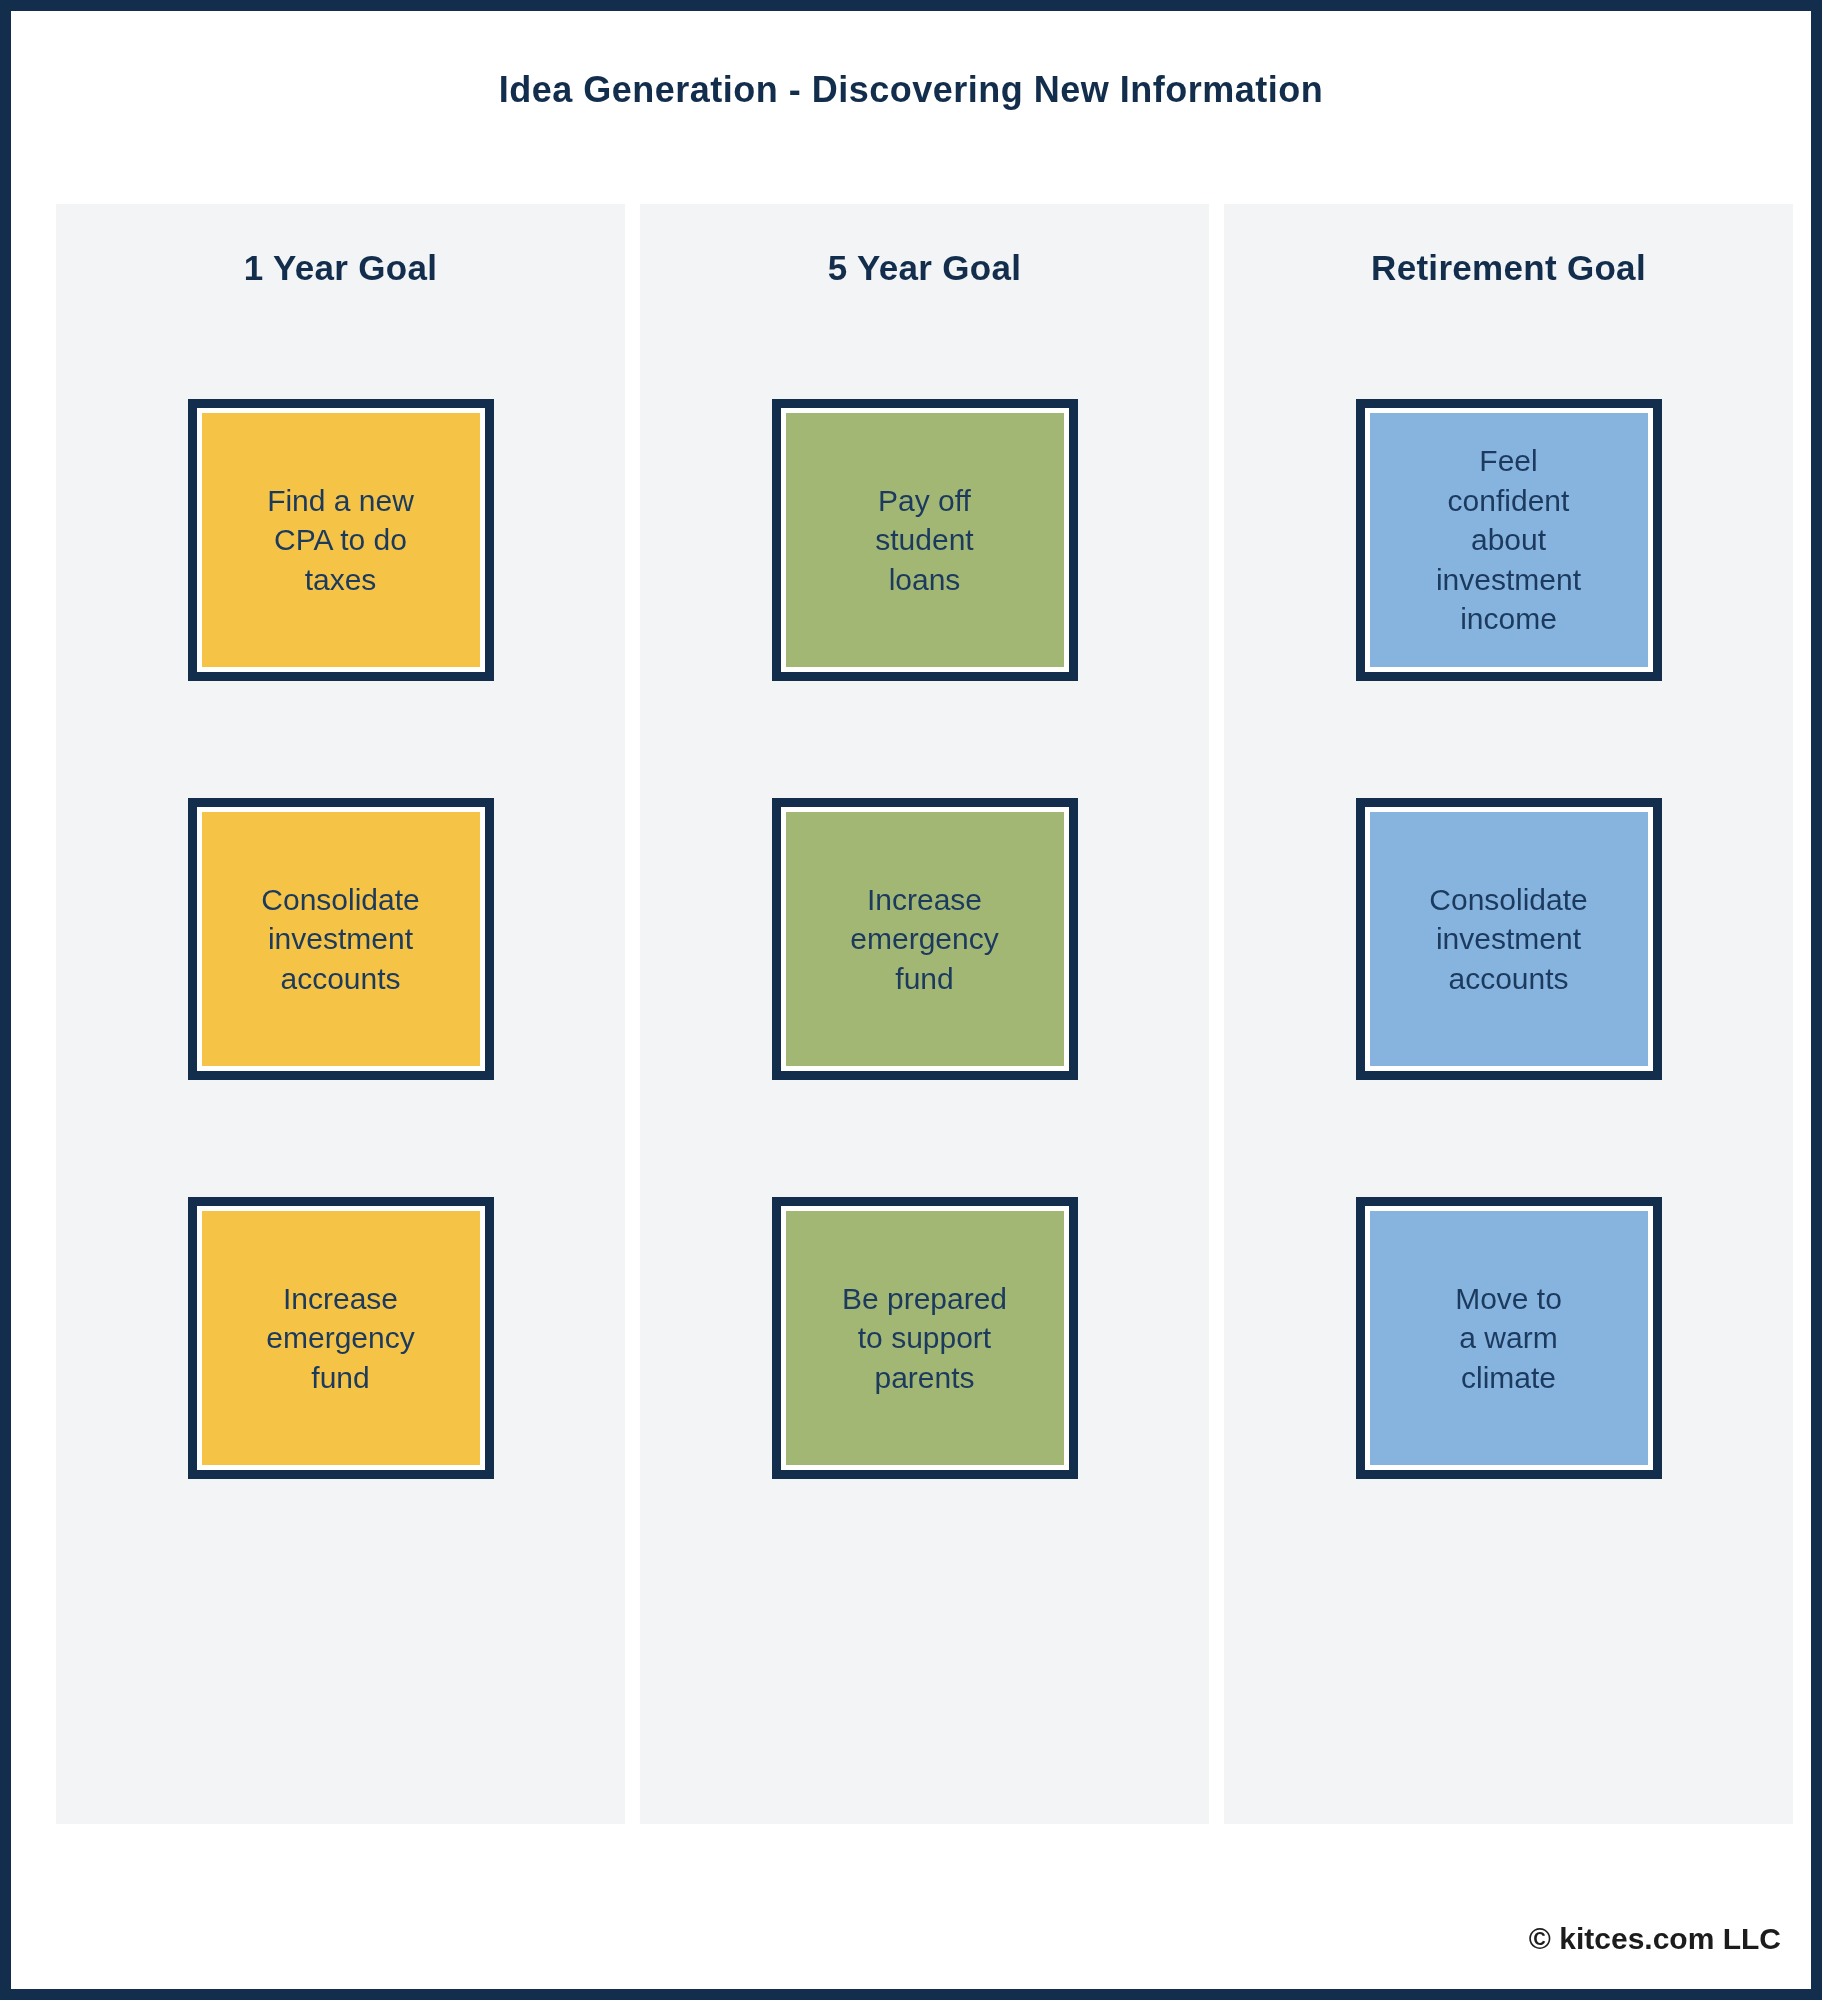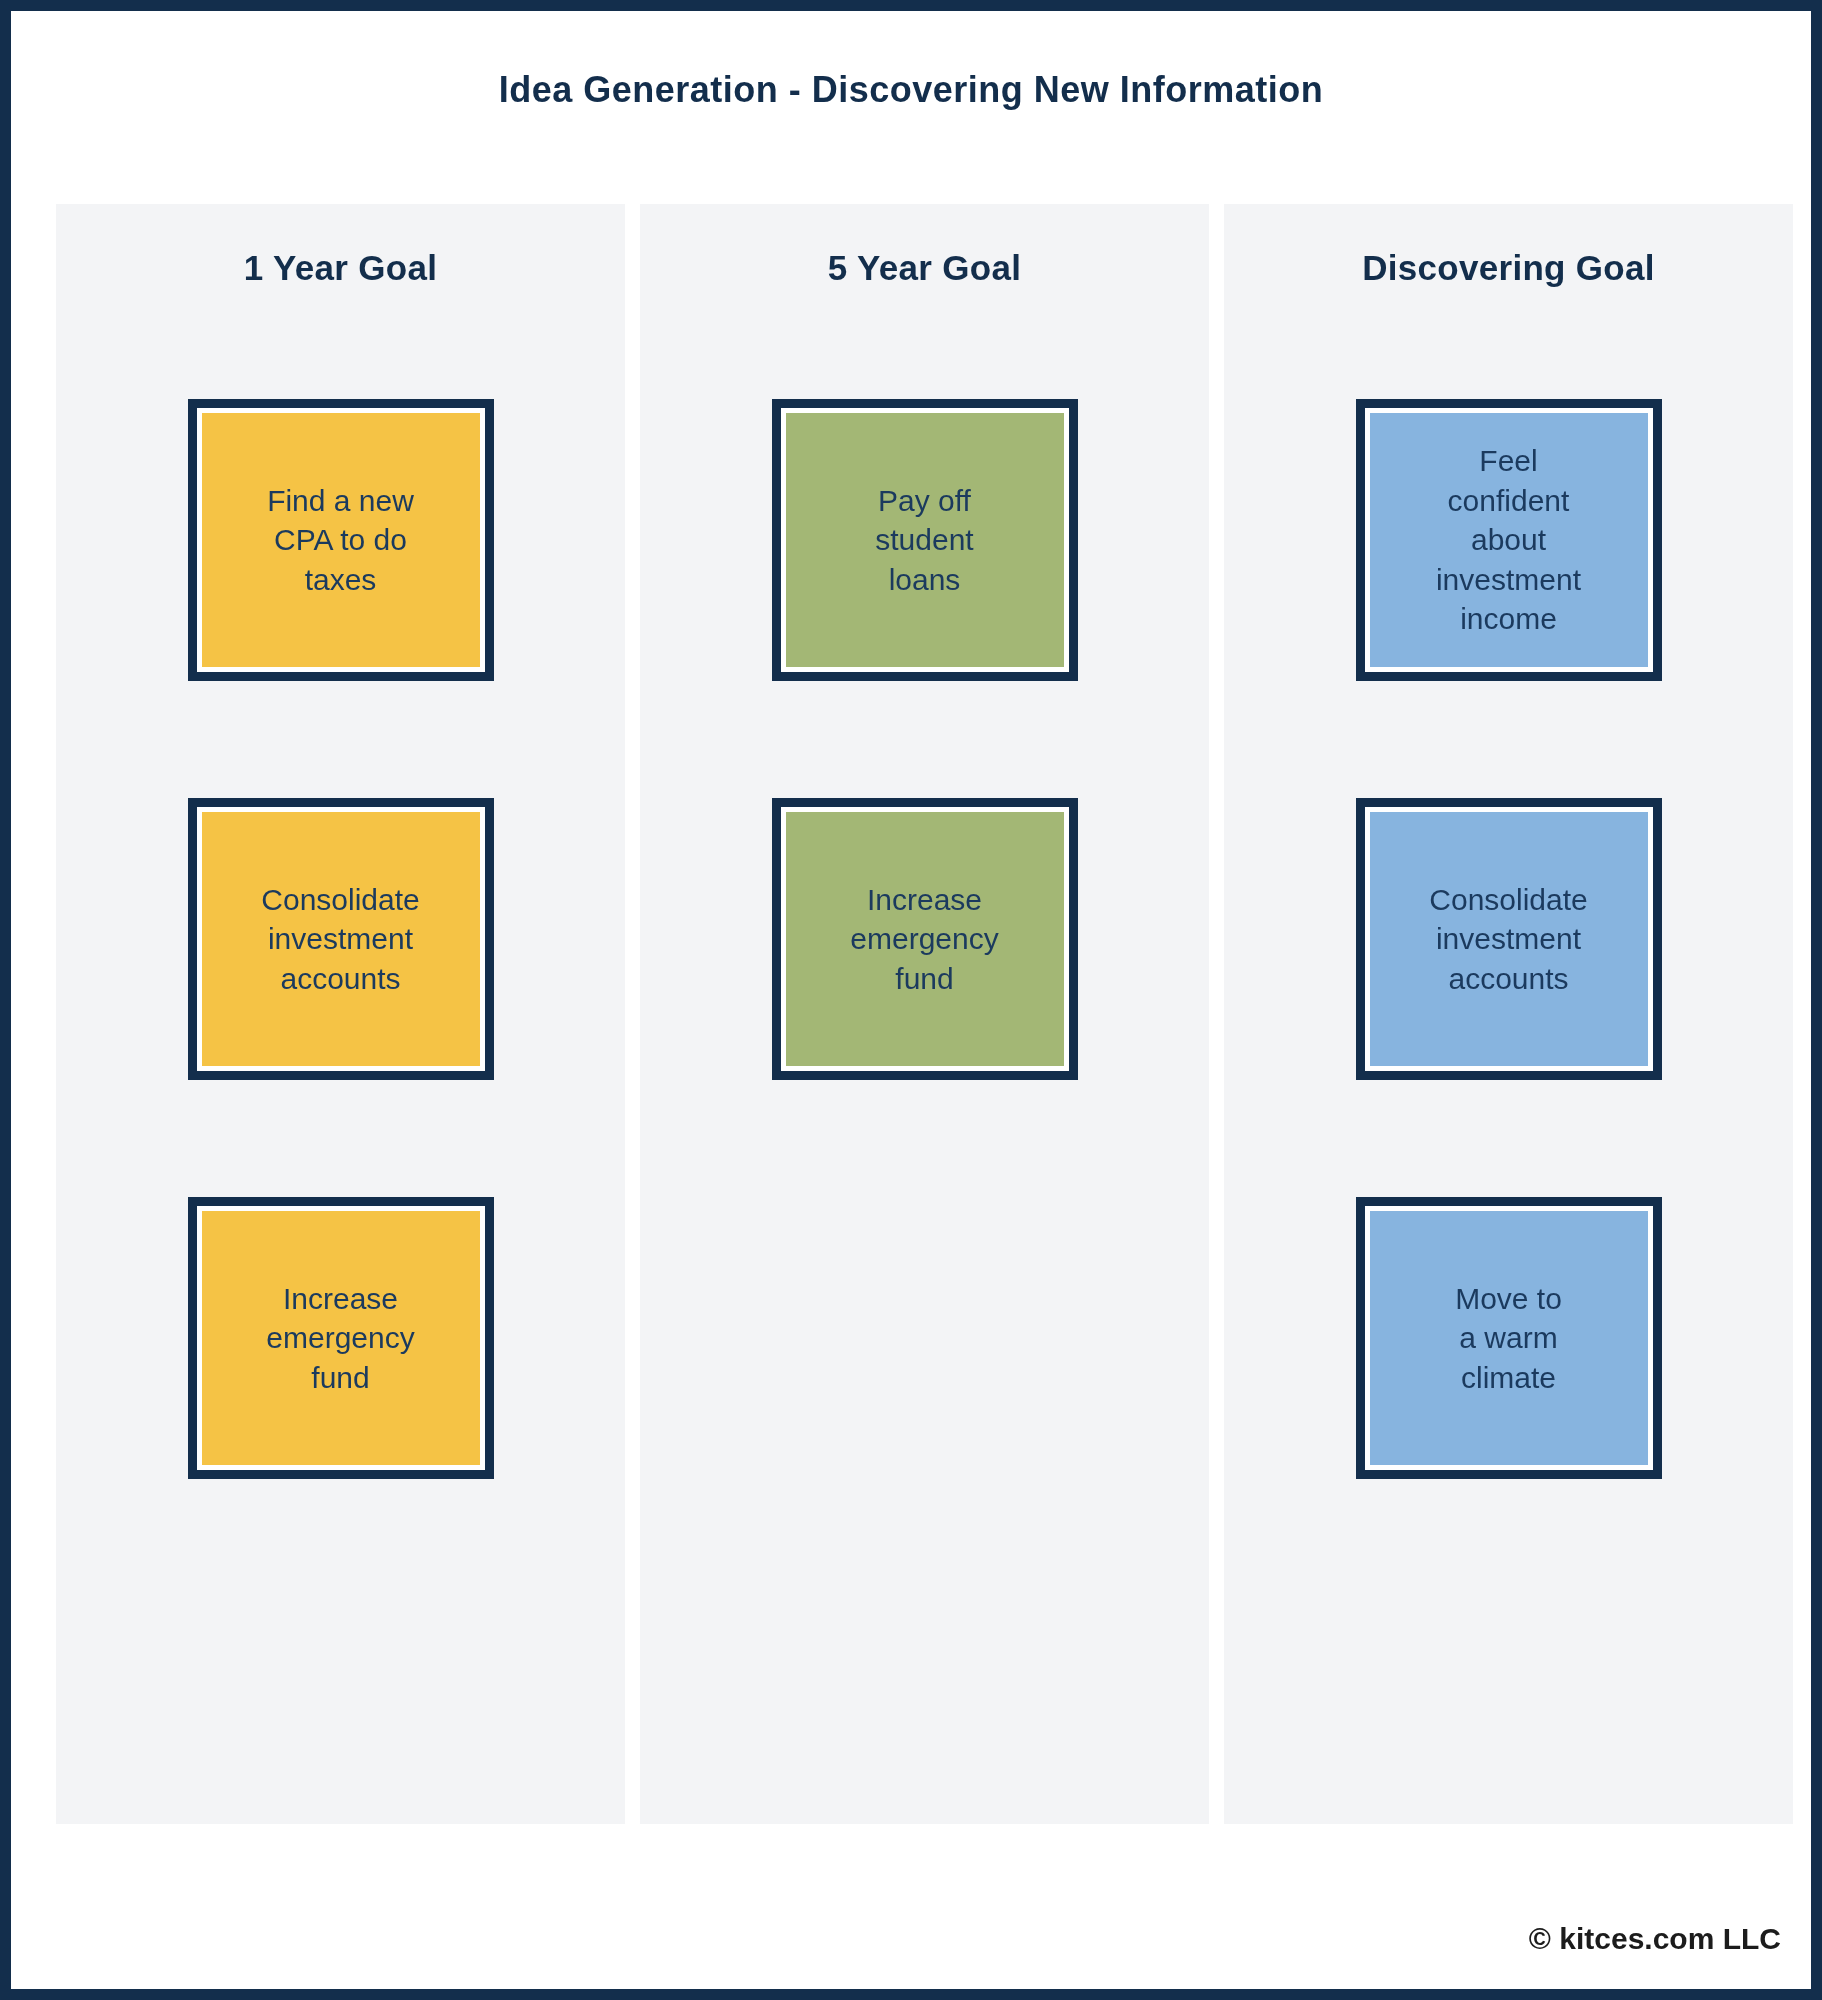--- a/index.html
+++ b/index.html
@@ -142,24 +142,31 @@
 loans</div>
         </div>
       </div>
       <div class="card card-green">
         <div class="card-fill">
           <div class="card-text">Increase
 emergency
 fund</div>
         </div>
       </div>
+      <div class="card card-green">
+        <div class="card-fill">
+          <div class="card-text">Be prepared
+to support
+parents</div>
+        </div>
+      </div>
     </div>
 
     <div class="column">
-      <div class="column-header">Discovering Goal</div>
+      <div class="column-header">Retirement Goal</div>
       <div class="card card-blue first">
         <div class="card-fill">
           <div class="card-text">Feel
 confident
 about
 investment
 income</div>
         </div>
       </div>
       <div class="card card-blue">

